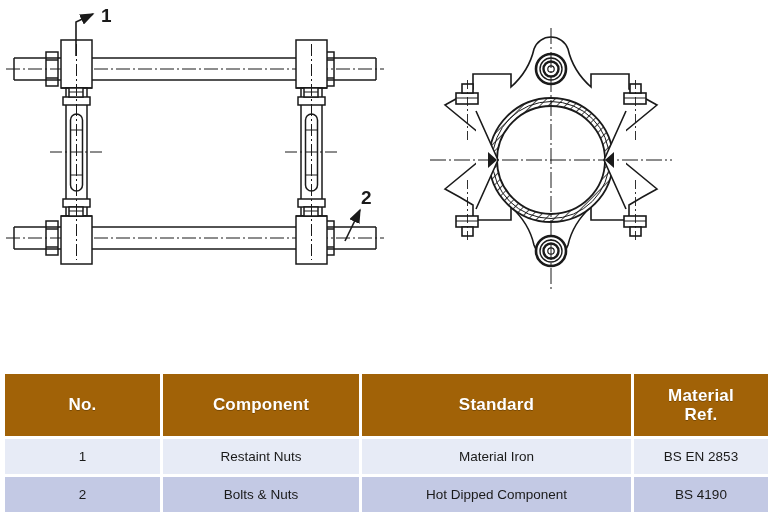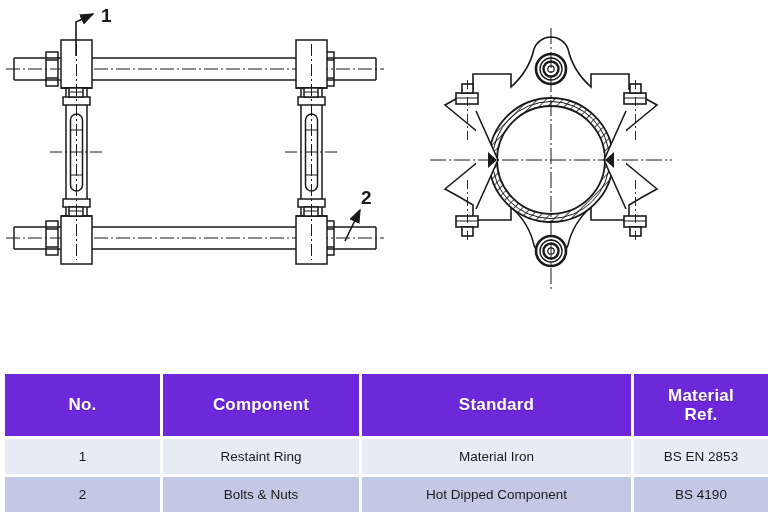--- a/index.html
+++ b/index.html
@@ -44,21 +44,21 @@
     top: 371px;
     width: 754px;
   }
   table.spec-table {
     border-collapse: separate;
     border-spacing: 3px 3px;
     width: 754px;
     table-layout: fixed;
   }
   table.spec-table th {
-    background: #6d28d9;
+    background: #a16207;
     color: #ffffff;
     font-size: 17px;
     font-weight: bold;
     line-height: 1.12;
     text-align: center;
     vertical-align: middle;
     height: 58px;
     padding: 2px 4px;
     letter-spacing: 0.2px;
     text-shadow: 0 1px 0 rgba(0,0,0,0.25);
@@ -295,21 +295,21 @@
           <th>Standard</th>
           <th>
             <span>Material</span><br>
             <span>Ref.</span>
           </th>
         </tr>
       </thead>
       <tbody>
         <tr class="row-a">
           <td>1</td>
-          <td>Restaint Ring</td>
+          <td>Restaint Nuts</td>
           <td>Material Iron</td>
           <td>BS EN 2853</td>
         </tr>
         <tr class="row-b">
           <td>2</td>
           <td>Bolts &amp; Nuts</td>
           <td>Hot Dipped Component</td>
           <td>BS 4190</td>
         </tr>
       </tbody>

